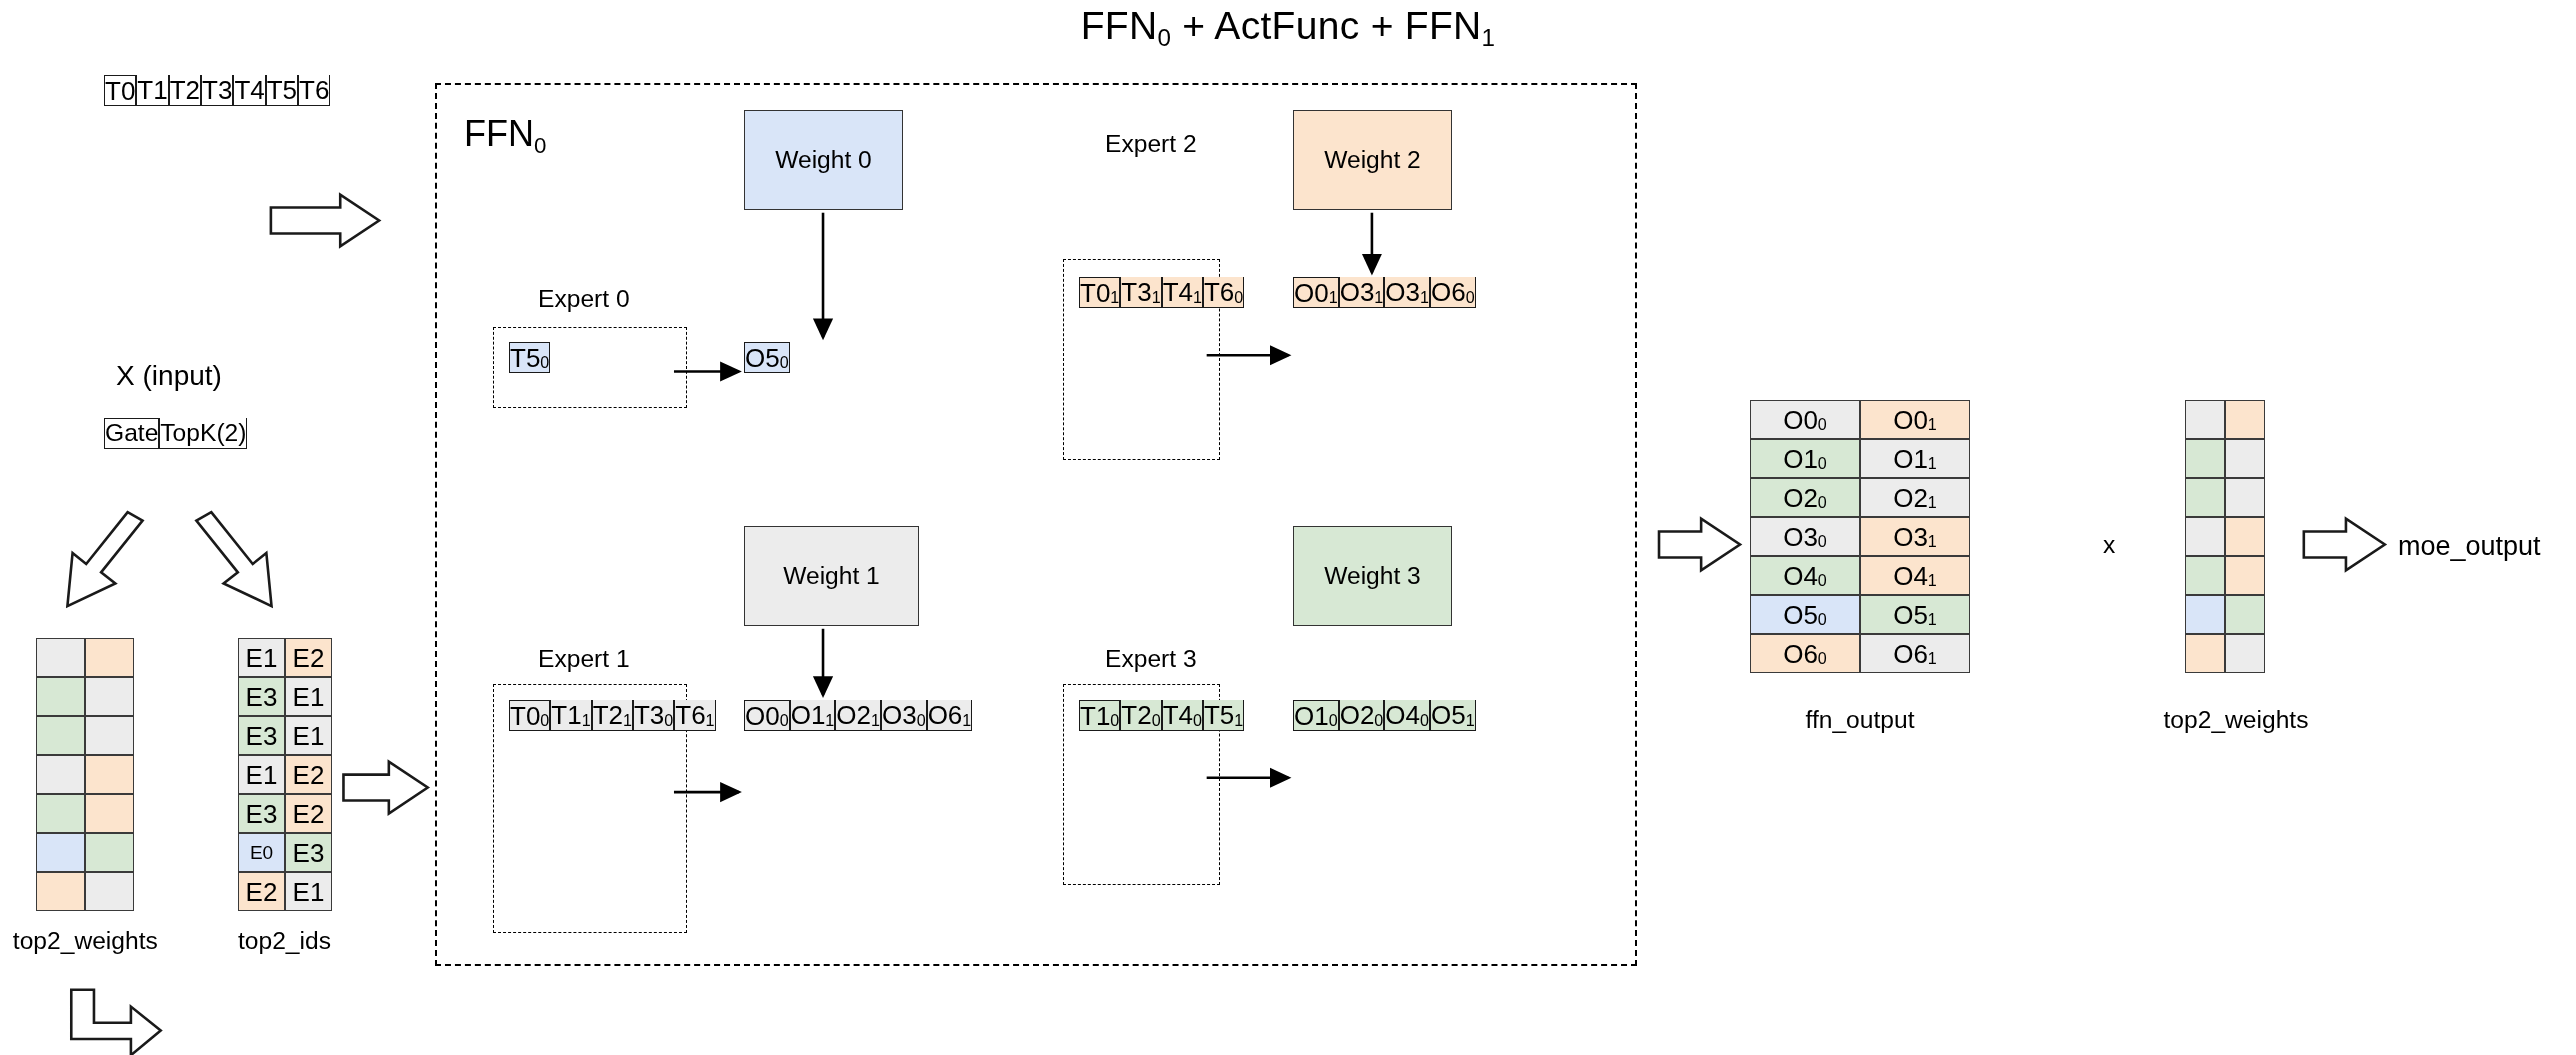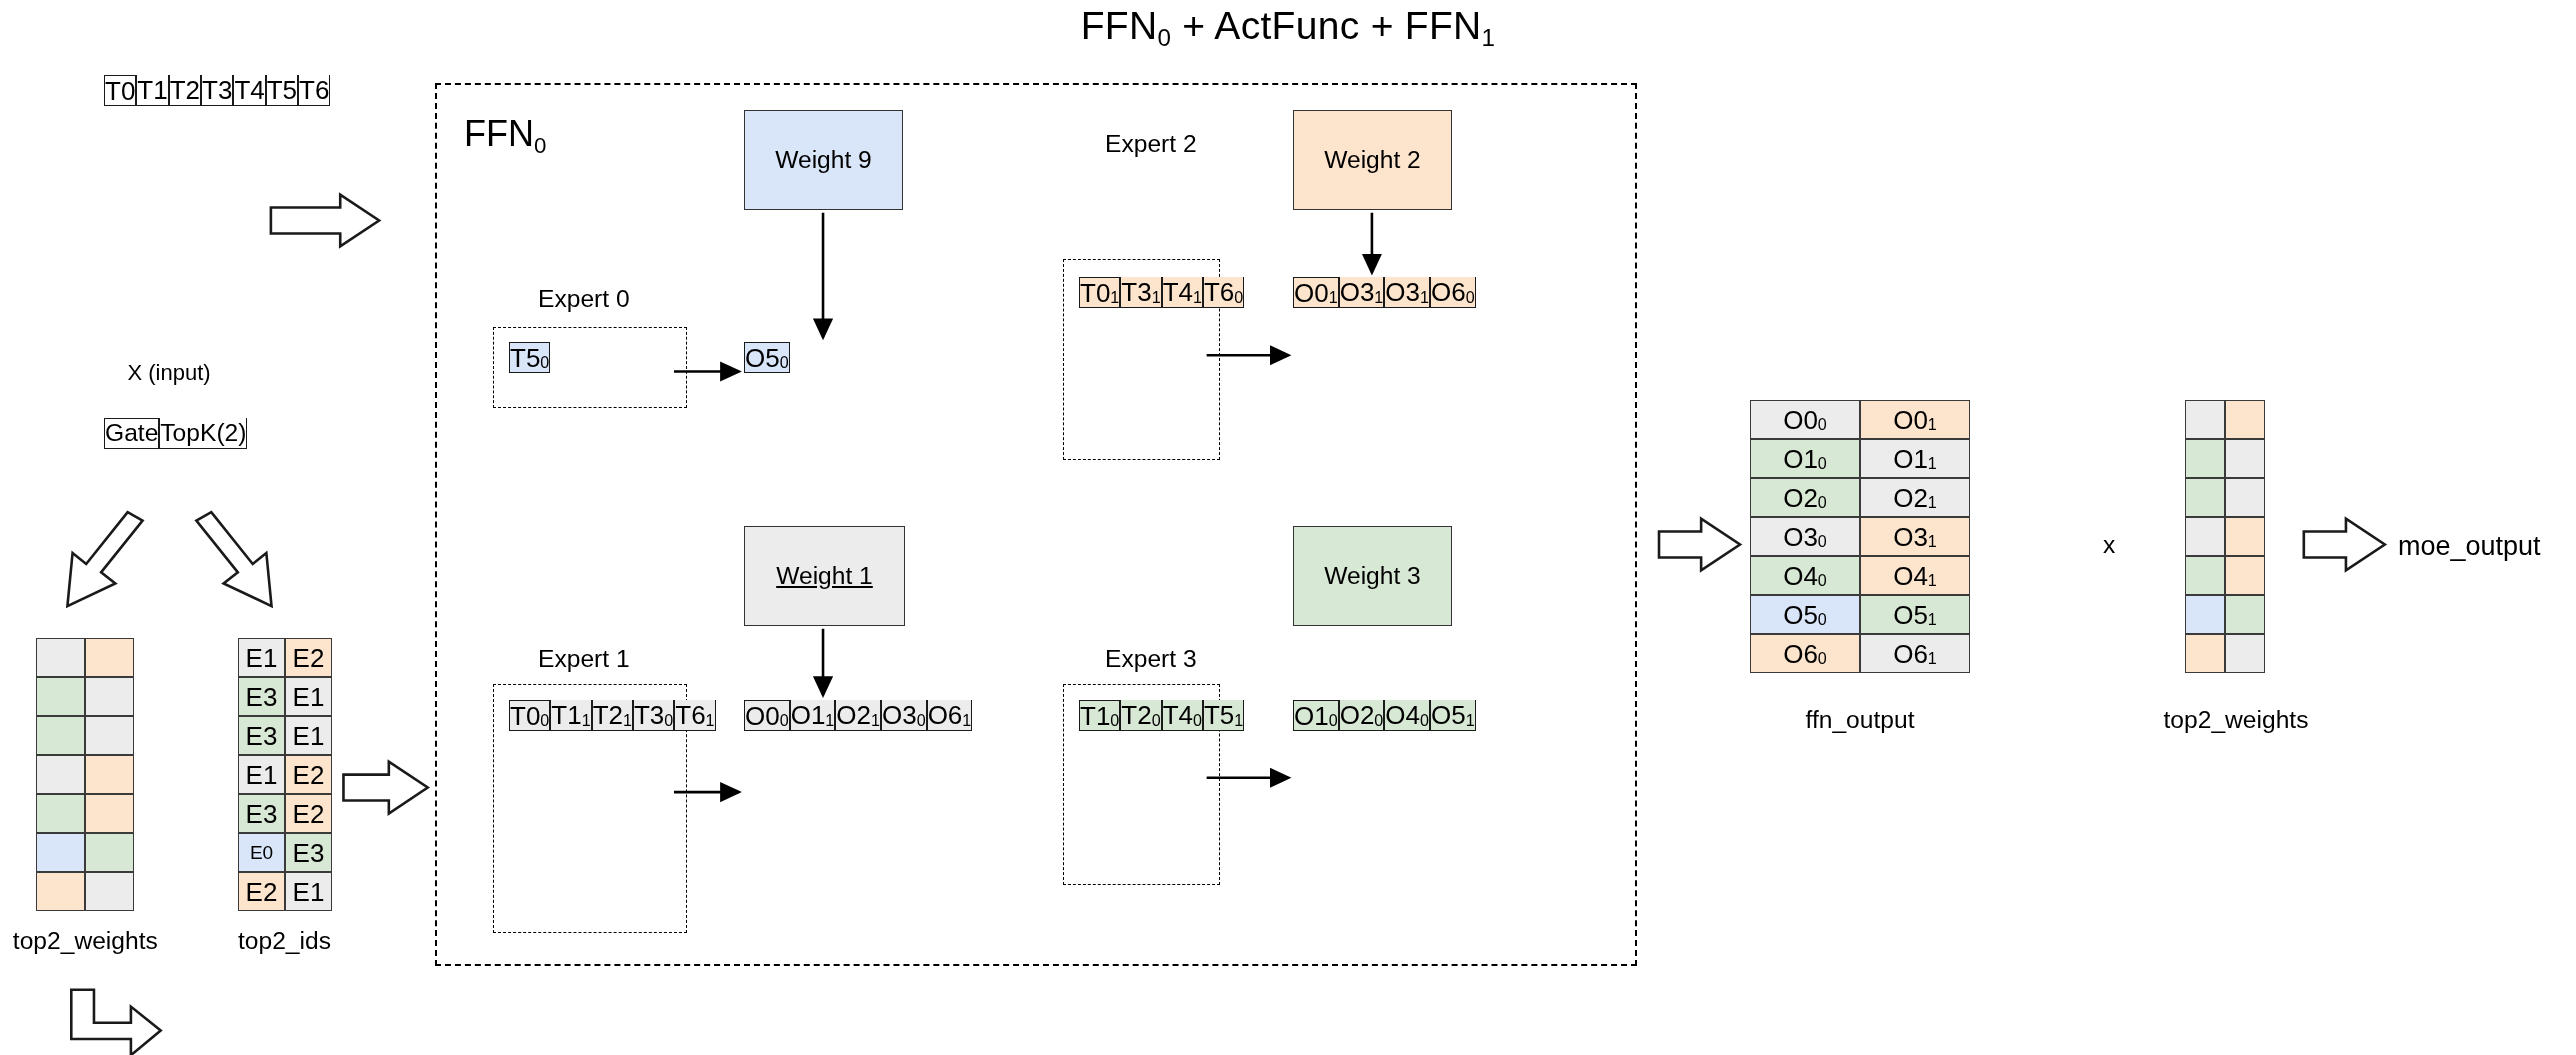--- a/index.html
+++ b/index.html
@@ -47,21 +47,21 @@
 
   
   .weightbox{
     box-sizing:border-box;
     border:1.9px solid #333;
     display:flex;align-items:center;justify-content:center;
     font-size:24.6px;
   }
 
   
-  .lbl{font-size:22px;white-space:nowrap;}
+  .lbl{font-size:28px;white-space:nowrap;}
   .lbl-big{font-size:36px;white-space:nowrap;}
 
   
   .dashed{
     box-sizing:border-box;
     border:1.9px dashed #000;
     background:transparent;
   }
   .dashed-thick{
     box-sizing:border-box;
@@ -148,21 +148,21 @@
   </div>
 
   <div class="abs lbl" style="left:538px;top:285px;font-size:24.6px;">Expert 0</div>
   <div class="abs dashed" style="left:493px;top:327px;width:194px;height:81px;"></div>
   <div class="tbl" id="e0-in" style="left:509px;top:342px;width:162px;">
       <div class="cell c-blue" style="height: 31px;">
         <span>T5</span>
         <sub>0</sub>
       </div>
     </div>
-  <div class="weightbox c-blue" id="w0" style="position:absolute;left:744px;top:110px;width:159px;height:100px;">Weight 9</div>
+  <div class="weightbox c-blue" id="w0" style="position:absolute;left:744px;top:110px;width:159px;height:100px;">Weight 0</div>
   <div class="tbl" id="e0-out" style="left:744px;top:342px;width:159px;">
       <div class="cell c-blue" style="height: 31px;">
         <span>O5</span>
         <sub>0</sub>
       </div>
     </div>
 
   <div class="abs lbl" style="left:1105px;top:130px;font-size:24.6px;">Expert 2</div>
   <div class="abs dashed" style="left:1063px;top:259px;width:157px;height:201px;"></div>
   <div class="tbl" id="e2-in" style="left:1079px;top:277px;width:125px;">
@@ -220,21 +220,21 @@
       </div>
       <div class="cell c-grey" style="height: 31px;">
         <span>T3</span>
         <sub>0</sub>
       </div>
       <div class="cell c-grey" style="height: 31px;">
         <span>T6</span>
         <sub>1</sub>
       </div>
     </div>
-  <div class="weightbox c-grey" id="w1" style="position:absolute;left:744px;top:526px;width:161px;height:100px;text-decoration:underline;">Weight 1</div>
+  <div class="weightbox c-grey" id="w1" style="position:absolute;left:744px;top:526px;width:175px;height:100px;">Weight 1</div>
   <div class="tbl" id="e1-out" style="left:744px;top:700px;width:159px;">
       <div class="cell c-grey" style="height: 31px;">
         <span>O0</span>
         <sub>0</sub>
       </div>
       <div class="cell c-grey" style="height: 31px;">
         <span>O1</span>
         <sub>1</sub>
       </div>
       <div class="cell c-grey" style="height: 31px;">

